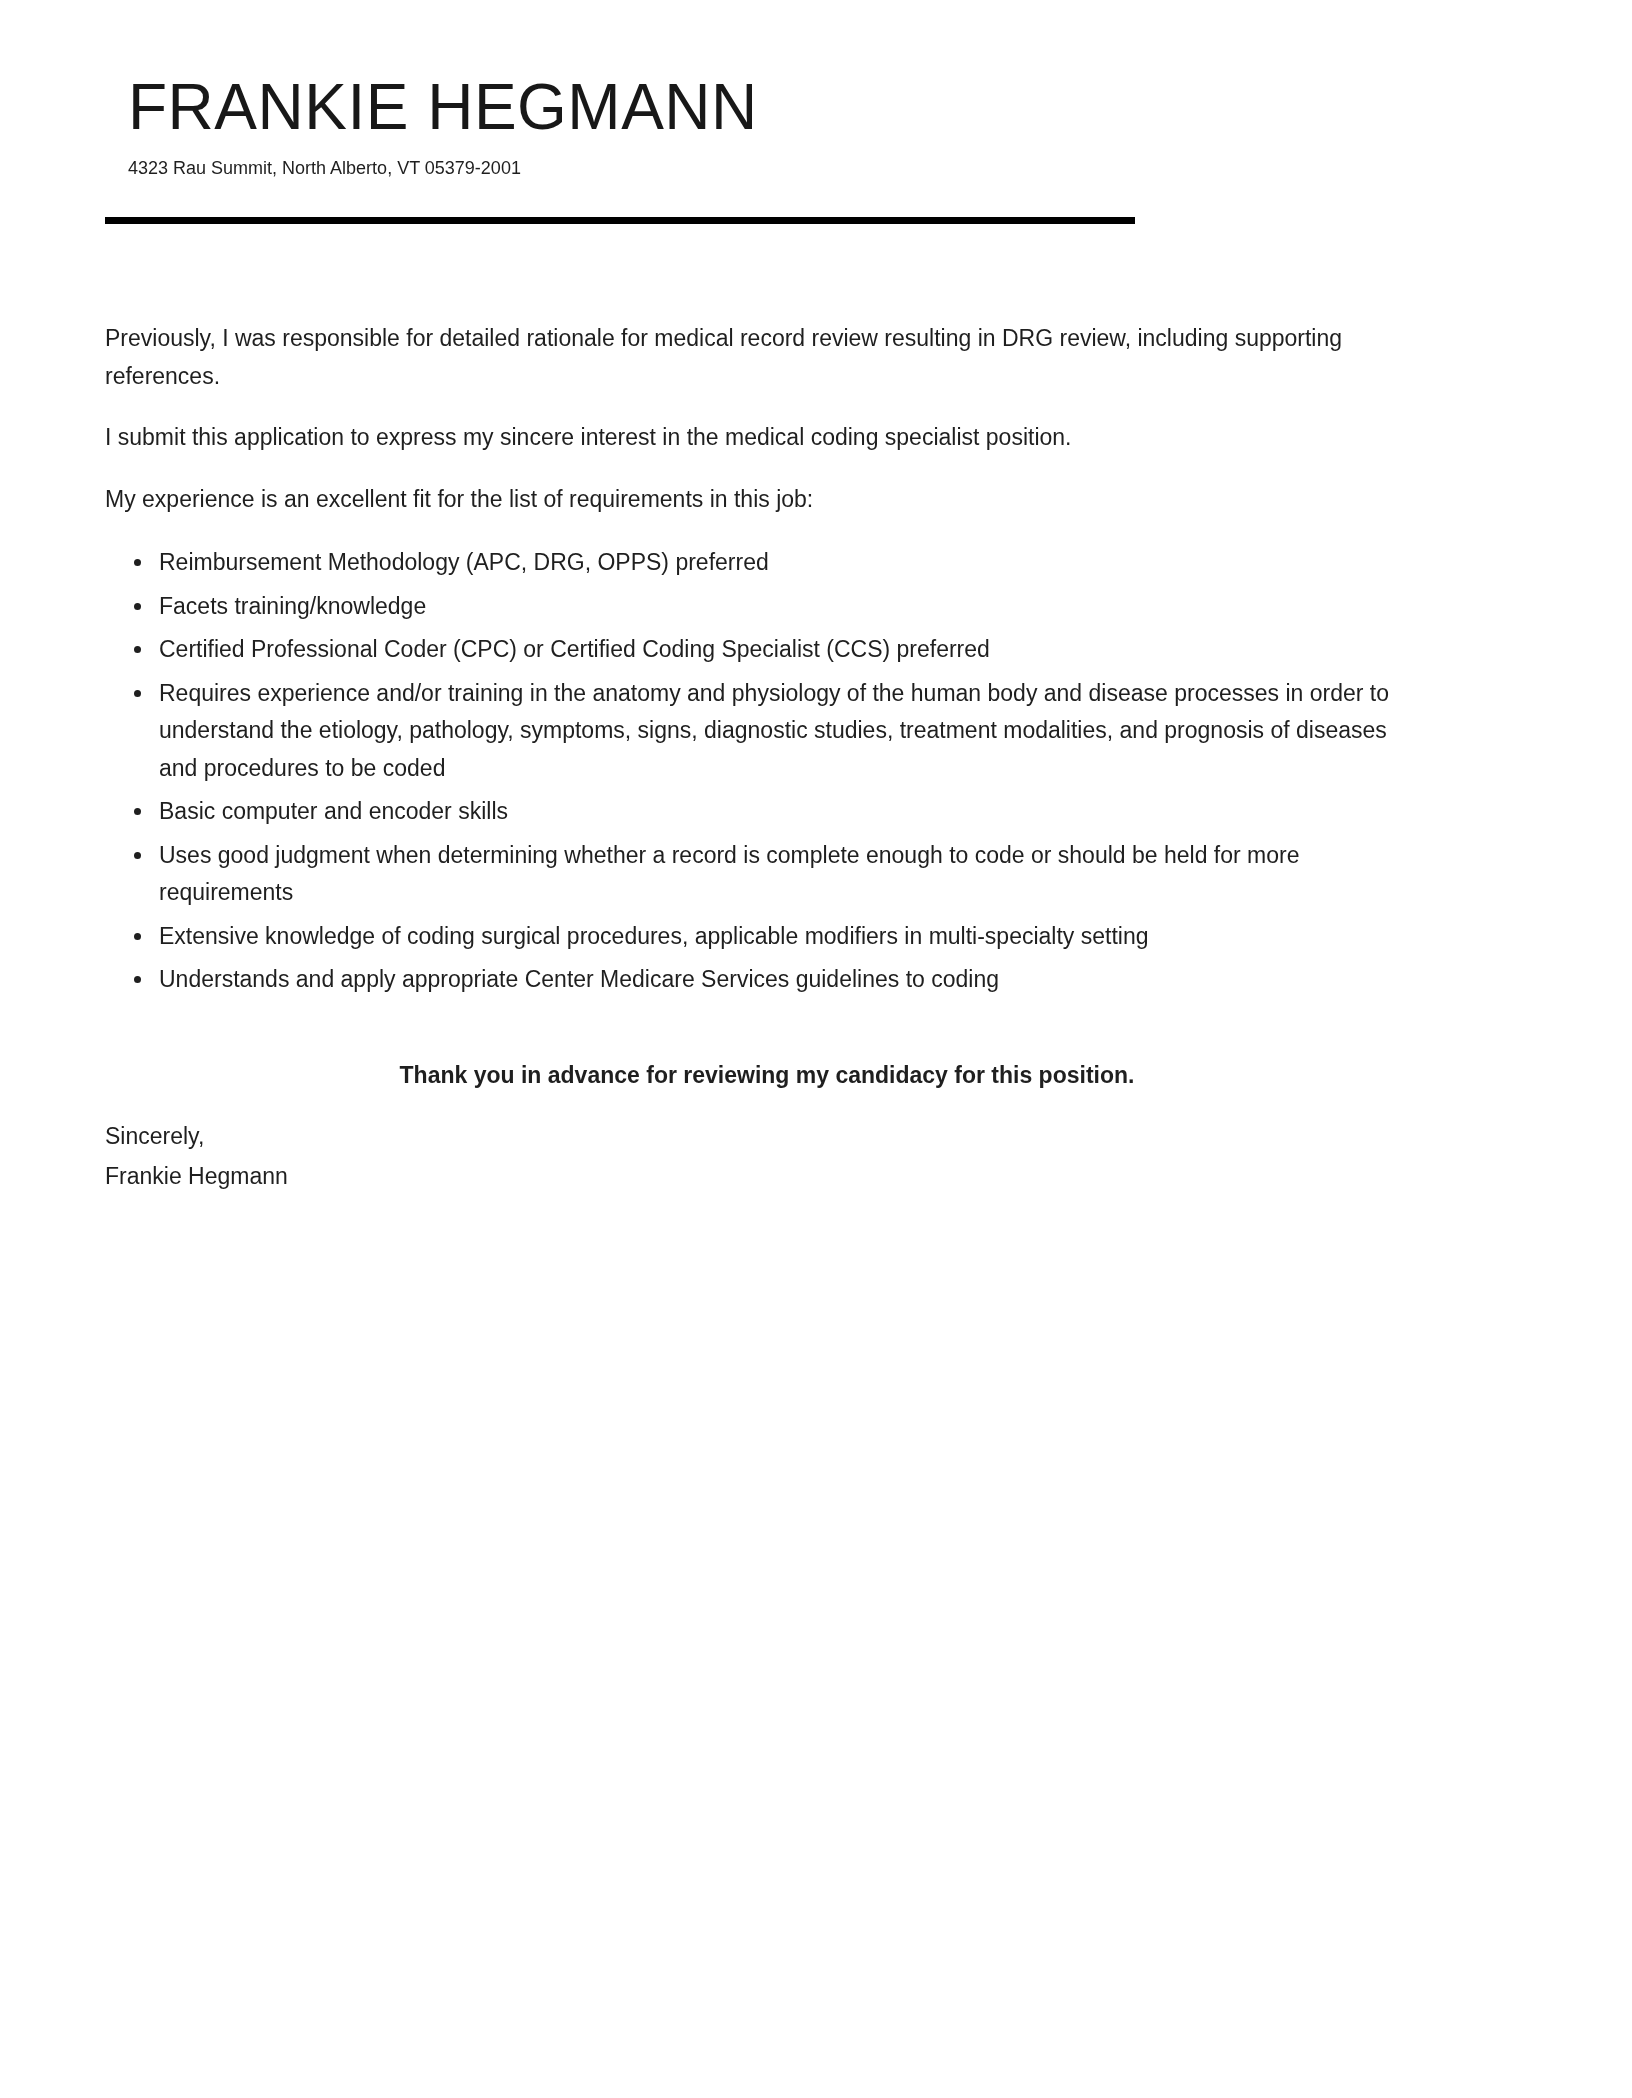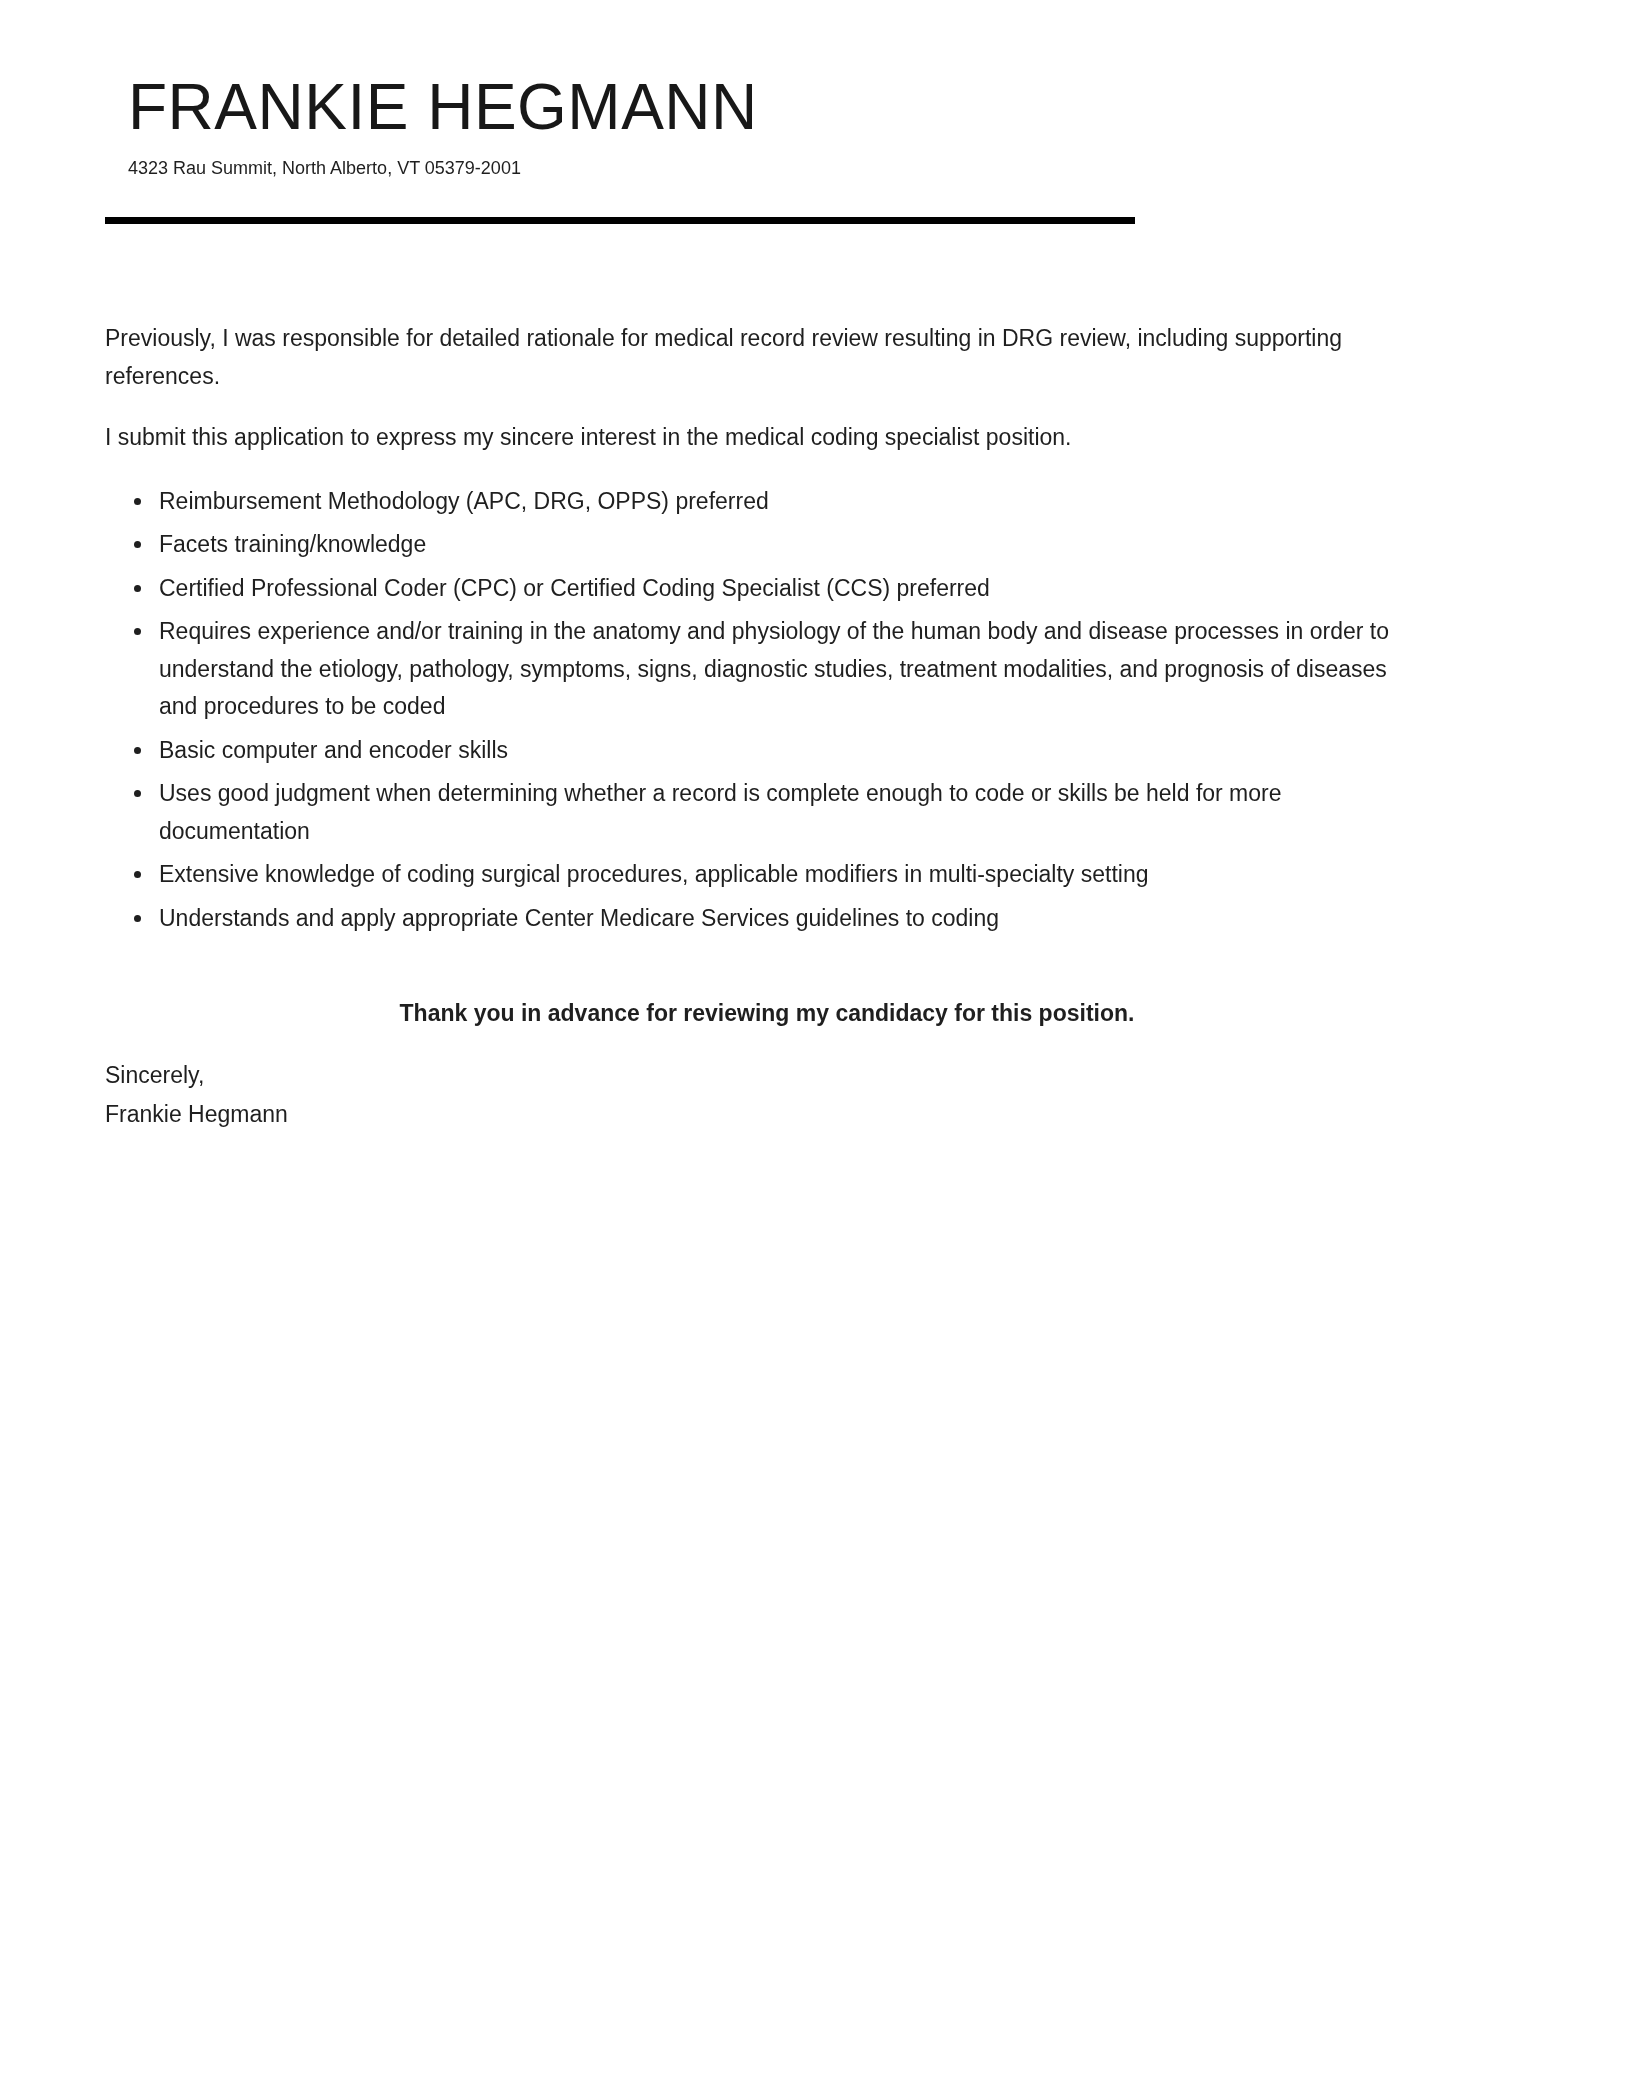--- a/index.html
+++ b/index.html
@@ -83,28 +83,29 @@
 
   <hr class="rule">
 
   <main class="letter-body">
 
 
     <p>Previously, I was responsible for detailed rationale for medical record review resulting in DRG review, including supporting references.</p>
 
     <p>I submit this application to express my sincere interest in the medical coding specialist position.</p>
 
+    <p>My experience is an excellent fit for the list of requirements in this job:</p>
 
     <ul class="requirements-list">
       <li>Reimbursement Methodology (APC, DRG, OPPS) preferred</li>
       <li>Facets training/knowledge</li>
       <li>Certified Professional Coder (CPC) or Certified Coding Specialist (CCS) preferred</li>
       <li>Requires experience and/or training in the anatomy and physiology of the human body and disease processes in order to understand the etiology, pathology, symptoms, signs, diagnostic studies, treatment modalities, and prognosis of diseases and procedures to be coded</li>
       <li>Basic computer and encoder skills</li>
-      <li>Uses good judgment when determining whether a record is complete enough to code or skills be held for more documentation</li>
+      <li>Uses good judgment when determining whether a record is complete enough to code or should be held for more requirements</li>
       <li>Extensive knowledge of coding surgical procedures, applicable modifiers in multi-specialty setting</li>
       <li>Understands and apply appropriate Center Medicare Services guidelines to coding</li>
     </ul>
 
     <p class="bold closing-thanks">Thank you in advance for reviewing my candidacy for this position.</p>
 
     <p class="signoff">Sincerely,</p>
 
     <p class="signature">Frankie Hegmann</p>
 

